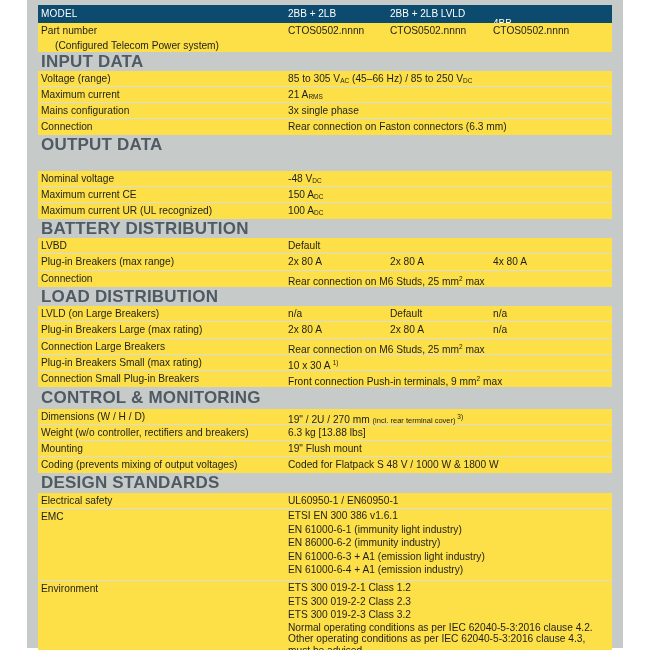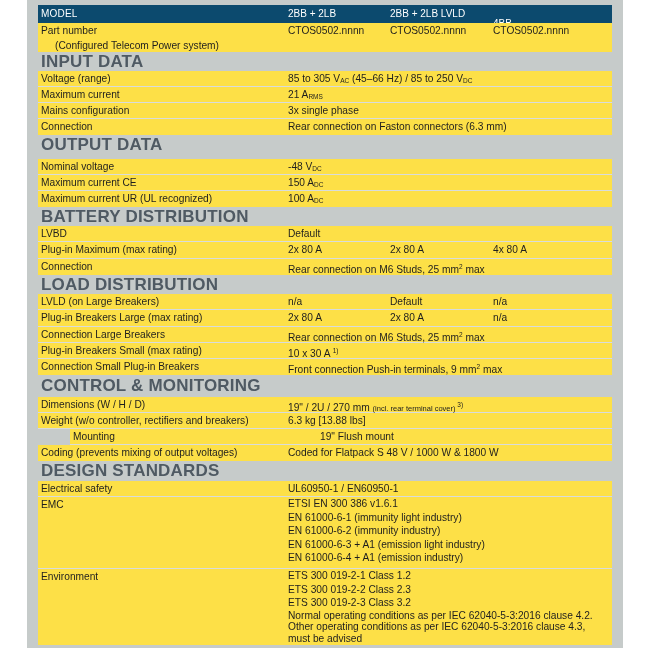--- a/index.html
+++ b/index.html
@@ -62,41 +62,41 @@
   </div>
   <div class="row" style="height:15px;">
     <span class="c1">Mains configuration</span>
     <span class="c2">3x single phase</span>
   </div>
   <div class="row last" style="height:16px;">
     <span class="c1">Connection</span>
     <span class="c2">Rear connection on Faston connectors (6.3 mm)</span>
   </div>
 
-  <div class="sec" style="height:24px;line-height:20px;">OUTPUT DATA</div>
+  <div class="sec" style="height:36px;line-height:20px;">OUTPUT DATA</div>
   <div class="row" style="height:15px;">
     <span class="c1">Nominal voltage</span>
     <span class="c2"><span>-48 V</span><span class="sub">DC</span></span>
   </div>
   <div class="row" style="height:15px;">
     <span class="c1">Maximum current CE</span>
     <span class="c2"><span>150 A</span><span class="sub">DC</span></span>
   </div>
   <div class="row last" style="height:16px;">
     <span class="c1">Maximum current UR (UL recognized)</span>
     <span class="c2"><span>100 A</span><span class="sub">DC</span></span>
   </div>
 
   <div class="sec">BATTERY DISTRIBUTION</div>
   <div class="row" style="height:15px;">
     <span class="c1">LVBD</span>
     <span class="c2">Default</span>
   </div>
   <div class="row" style="height:16px;">
-    <span class="c1">Plug-in Maximum (max rating)</span>
+    <span class="c1">Plug-in Breakers (max range)</span>
     <span class="c2">2x 80 A</span>
     <span class="c3">2x 80 A</span>
     <span class="c4">4x 80 A</span>
   </div>
   <div class="row last" style="height:16px;">
     <span class="c1">Connection</span>
     <span class="c2"><span>Rear connection on M6 Studs, 25 mm</span><span class="sup">2</span><span> max</span></span>
   </div>
 
   <div class="sec">LOAD DISTRIBUTION</div>
@@ -127,40 +127,40 @@
 
   <div class="sec tall">CONTROL &amp; MONITORING</div>
   <div class="row" style="height:15px;">
     <span class="c1">Dimensions (W / H / D)</span>
     <span class="c2"><span>19" / 2U / 270 mm </span><span class="small">(incl. rear terminal cover)</span><span class="sup"> 3)</span></span>
   </div>
   <div class="row" style="height:15px;">
     <span class="c1">Weight (w/o controller, rectifiers and breakers)</span>
     <span class="c2">6.3 kg [13.88 lbs]</span>
   </div>
-  <div class="row" style="height:15px;margin-left:32px;">
+  <div class="row" style="height:15px;">
     <span class="c1">Mounting</span>
     <span class="c2">19" Flush mount</span>
   </div>
   <div class="row last" style="height:16px;">
     <span class="c1">Coding (prevents mixing of output voltages)</span>
     <span class="c2">Coded for Flatpack S 48 V / 1000 W &amp; 1800 W</span>
   </div>
 
   <div class="sec" style="height:20px;line-height:20px;">DESIGN STANDARDS</div>
   <div class="row" style="height:15px;">
     <span class="c1">Electrical safety</span>
     <span class="c2">UL60950-1 / EN60950-1</span>
   </div>
   <div class="row" style="height:71px;">
     <span class="c1">EMC</span>
     <span class="c2 multi">
       <div>ETSI EN 300 386 v1.6.1</div>
       <div>EN 61000-6-1 (immunity light industry)</div>
-      <div>EN 61000-6-2 (immunity industry)</div>
+      <div>EN 86000-6-2 (immunity industry)</div>
       <div>EN 61000-6-3 + A1 (emission light industry)</div>
       <div>EN 61000-6-4 + A1 (emission industry)</div>
     </span>
   </div>
   <div class="row last" style="height:76px;">
     <span class="c1">Environment</span>
     <span class="c2 multi">
       <div>ETS 300 019-2-1 Class 1.2</div>
       <div>ETS 300 019-2-2 Class 2.3</div>
       <div>ETS 300 019-2-3 Class 3.2</div>

